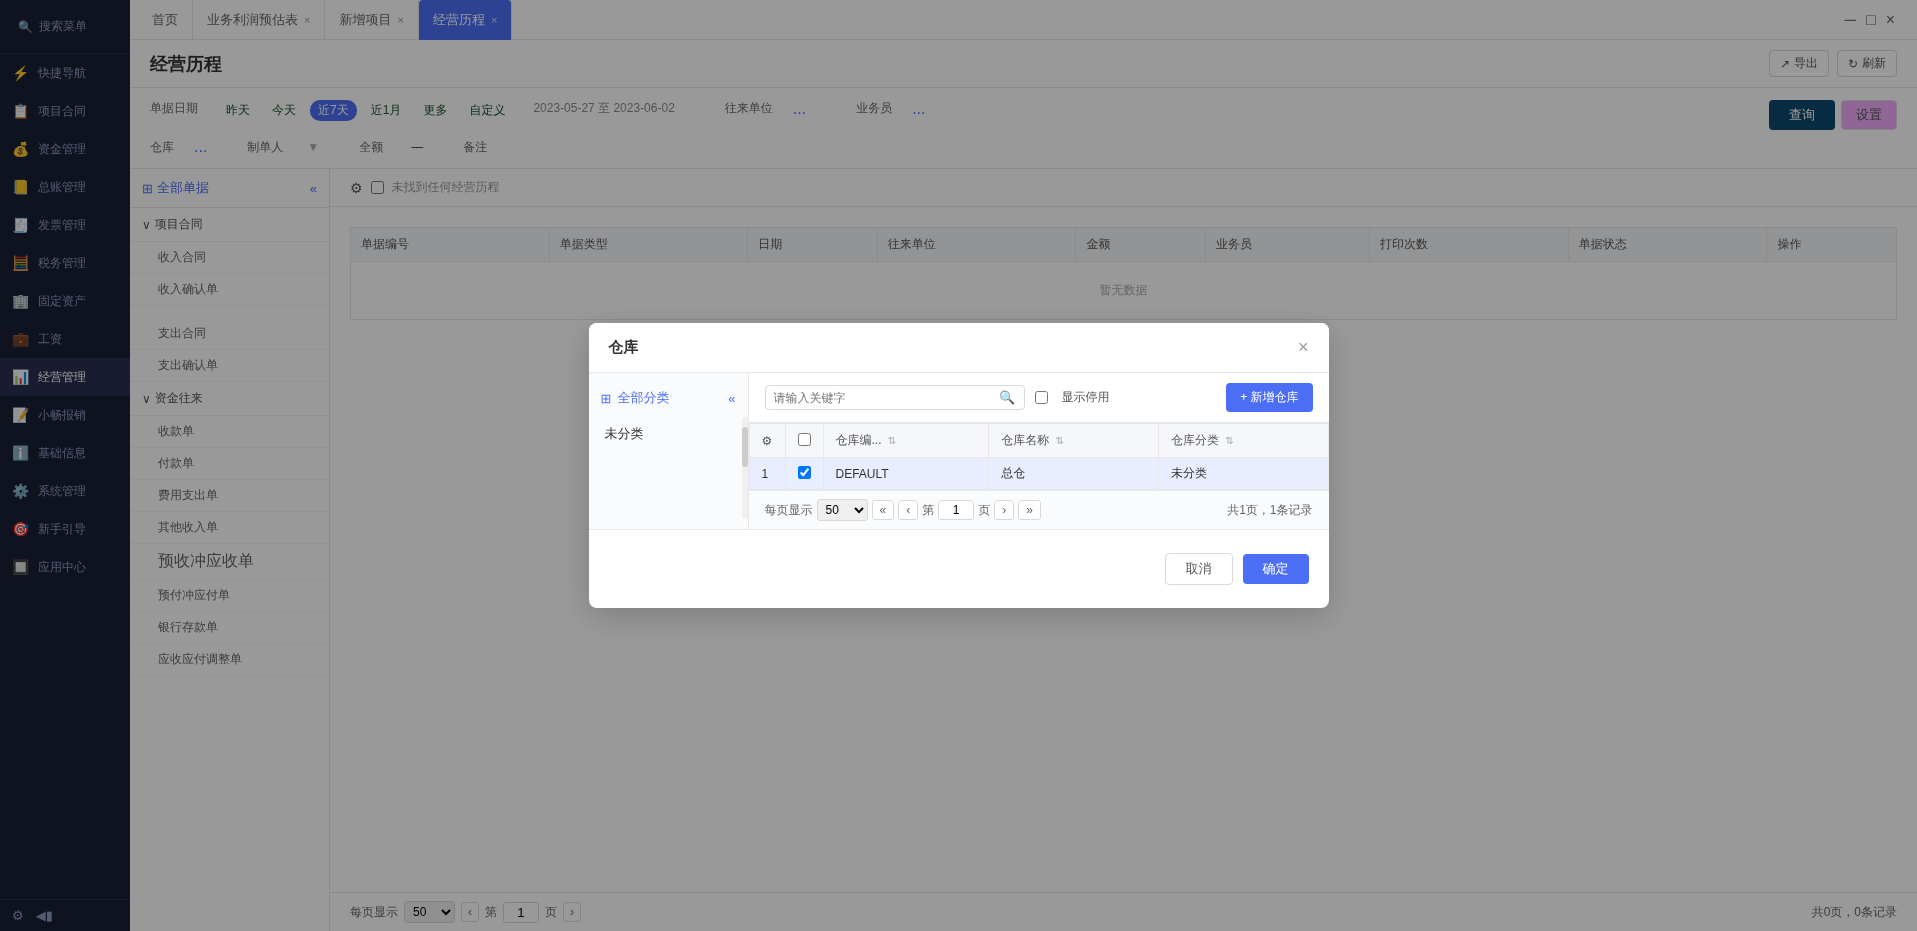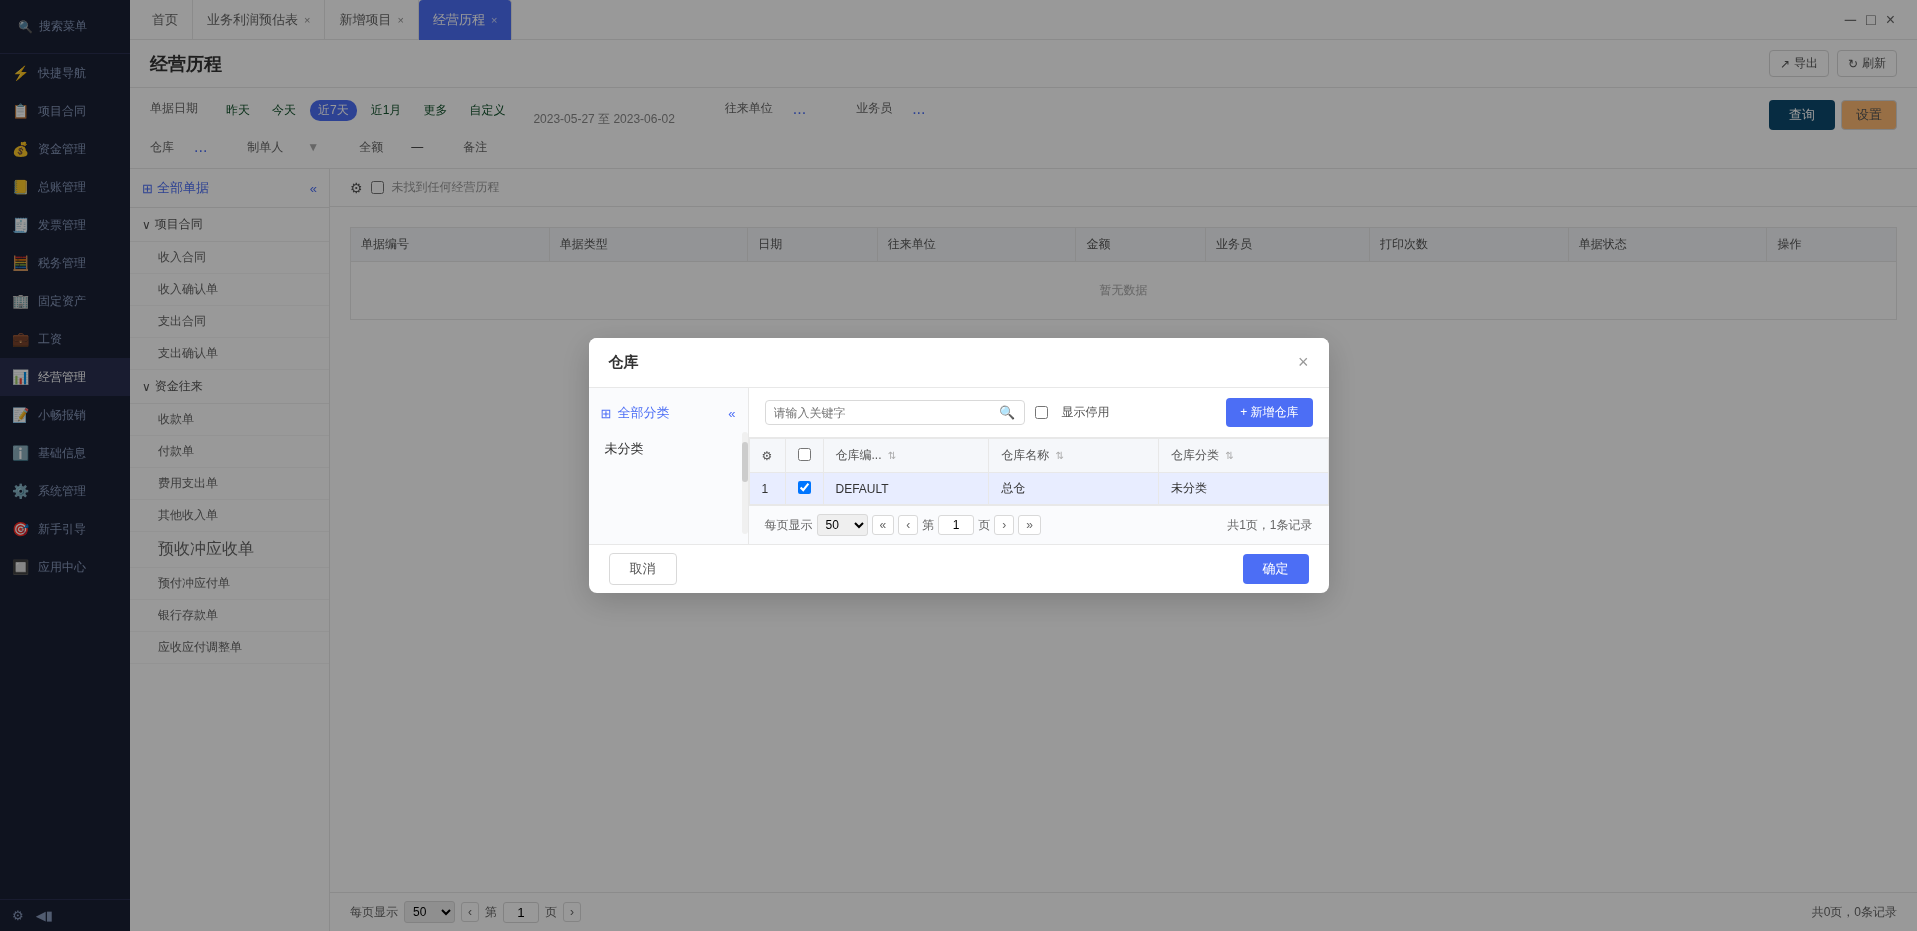--- a/index.html
+++ b/index.html
@@ -34,25 +34,25 @@
     .header-actions { display: flex; gap: 8px; }
     .header-btn { display: flex; align-items: center; gap: 4px; padding: 4px 10px; border: 1px solid #d9d9d9; border-radius: 4px; background: #fff; cursor: pointer; font-size: 12px; color: #555; }
 
     
     .filter-area { background: #fff; padding: 12px 20px; border-bottom: 1px solid #e8e8e8; }
     .filter-row { display: flex; align-items: flex-start; gap: 20px; margin-bottom: 8px; flex-wrap: wrap; }
     .filter-label { color: #666; font-size: 12px; white-space: nowrap; }
     .date-filter { display: flex; align-items: center; gap: 6px; }
     .date-btn { padding: 2px 8px; border-radius: 3px; cursor: pointer; font-size: 12px; color: #14532d; }
     .date-btn.active { background: #4c6ef5; color: #fff; border-radius: 10px; }
-    .date-range { font-size: 12px; color: #888; margin-top: 11px; }
+    .date-range { font-size: 12px; color: #888; }
     .filter-ellipsis { color: #4c6ef5; cursor: pointer; font-size: 16px; }
     .filter-row2 { display: flex; align-items: center; gap: 20px; }
     .query-btn { background: #0c4a6e; color: #fff; border: none; padding: 5px 20px; border-radius: 4px; cursor: pointer; font-size: 13px; }
-    .set-btn { background: #fdba74; border: 1px solid #d9d9d9; color: #555; padding: 5px 14px; border-radius: 4px; cursor: pointer; font-size: 13px; }
+    .set-btn { background: #f0abfc; border: 1px solid #d9d9d9; color: #555; padding: 5px 14px; border-radius: 4px; cursor: pointer; font-size: 13px; }
     .table { width: 100%; border-collapse: collapse; font-size: 12px; }
     .table th { background: #f5f7fa; border: 1px solid #e8e8e8; padding: 8px 10px; text-align: left; white-space: nowrap; font-weight: 500; color: #555; }
     .table td { border: 1px solid #e8e8e8; padding: 6px 10px; text-align: left; white-space: nowrap; }
 
     
     .bottom-bar { background: #fff; border-top: 1px solid #e8e8e8; padding: 8px 20px; display: flex; align-items: center; justify-content: space-between; font-size: 12px; color: #666; }
     .pagination { display: flex; align-items: center; gap: 6px; }
     .page-input { border: 1px solid #d9d9d9; border-radius: 3px; width: 36px; text-align: center; padding: 2px 4px; }
 
     
@@ -76,21 +76,21 @@
     .modal-table-wrap { flex: 1; overflow: auto; }
     .modal-table { width: 100%; border-collapse: collapse; font-size: 12px; }
     .modal-table th { background: #f5f7fa; border: 1px solid #e8e8e8; padding: 8px 12px; text-align: left; font-weight: 500; color: #555; white-space: nowrap; }
     .modal-table th .sort-icon { font-size: 10px; margin-left: 3px; color: #aaa; }
     .modal-table td { border: 1px solid #e8e8e8; padding: 7px 12px; white-space: nowrap; }
     .modal-table tr.selected td { background: #e8edff; }
     .modal-footer-bar { display: flex; align-items: center; justify-content: space-between; padding: 8px 16px; border-top: 1px solid #e8e8e8; background: #fafbfd; font-size: 12px; color: #666; }
     .modal-pagination { display: flex; align-items: center; gap: 4px; }
     .modal-page-btn { border: 1px solid #d9d9d9; border-radius: 3px; padding: 2px 7px; cursor: pointer; background: #fff; font-size: 12px; }
     .modal-page-input { border: 1px solid #d9d9d9; border-radius: 3px; width: 36px; text-align: center; font-size: 12px; padding: 2px 4px; }
-    .modal-action-bar { display: flex; align-items: center; justify-content: space-between; gap: 10px; padding: 8px 20px; border-top: 1px solid #e8e8e8; }
+    .modal-action-bar { display: flex; align-items: center; justify-content: flex-end; gap: 10px; padding: 23px 20px; border-top: 1px solid #e8e8e8; }
     .cancel-btn { border: 1px solid #d9d9d9; background: #fff; padding: 6px 20px; border-radius: 4px; cursor: pointer; font-size: 13px; color: #555; }
     .confirm-btn { background: #4c6ef5; color: #fff; border: none; padding: 6px 20px; border-radius: 4px; cursor: pointer; font-size: 13px; }
 
     
     .modal-sidebar::-webkit-scrollbar, .modal-table-wrap::-webkit-scrollbar { width: 6px; }
     .modal-sidebar::-webkit-scrollbar-thumb, .modal-table-wrap::-webkit-scrollbar-thumb { background: #ccc; border-radius: 3px; }
 
     .vertical-scroll { width: 6px; background: #f0f0f0; border-radius: 3px; position: absolute; right: 0; top: 0; bottom: 0; }
     .scroll-thumb { background: #ccc; border-radius: 3px; height: 40px; margin-top: 10px; }
 
@@ -260,21 +260,21 @@
           <span style="color:#4c6ef5; cursor:pointer; font-size:13px;">«</span>
         </div>
         <div id="bill-tree-content">
             <div>
               <div style="display: flex; align-items: center; gap: 4px; padding: 8px 12px; font-size: 12px; color: rgb(85, 85, 85); cursor: pointer; border-bottom: 1px solid rgb(240, 240, 240);">
                 <span style="color:#555;">∨</span>
                 <span>项目合同</span>
               </div>
               <div style="padding: 7px 12px 7px 28px; font-size: 12px; color: rgb(102, 102, 102); cursor: pointer; border-bottom: 1px solid rgb(245, 245, 245);">收入合同</div>
               <div style="padding: 7px 12px 7px 28px; font-size: 12px; color: rgb(102, 102, 102); cursor: pointer; border-bottom: 1px solid rgb(245, 245, 245);">收入确认单</div>
-              <div style="padding: 7px 12px 7px 28px; font-size: 12px; color: rgb(102, 102, 102); cursor: pointer; border-bottom: 1px solid rgb(245, 245, 245);">支出合同</div>
+              <div style="padding: 7px 12px 7px 28px; font-size: 12px; color: rgb(102, 102, 102); cursor: pointer; border-bottom: 1px solid rgb(245, 245, 245); margin-top: 12px;">支出合同</div>
               <div style="padding: 7px 12px 7px 28px; font-size: 12px; color: rgb(102, 102, 102); cursor: pointer; border-bottom: 1px solid rgb(245, 245, 245);">支出确认单</div>
             </div>
             <div>
               <div style="display: flex; align-items: center; gap: 4px; padding: 8px 12px; font-size: 12px; color: rgb(85, 85, 85); cursor: pointer; border-bottom: 1px solid rgb(240, 240, 240);">
                 <span style="color:#555;">∨</span>
                 <span>资金往来</span>
               </div>
               <div style="padding: 7px 12px 7px 28px; font-size: 12px; color: rgb(102, 102, 102); cursor: pointer; border-bottom: 1px solid rgb(245, 245, 245);">收款单</div>
               <div style="padding: 7px 12px 7px 28px; font-size: 12px; color: rgb(102, 102, 102); cursor: pointer; border-bottom: 1px solid rgb(245, 245, 245);">付款单</div>
               <div style="padding: 7px 12px 7px 28px; font-size: 12px; color: rgb(102, 102, 102); cursor: pointer; border-bottom: 1px solid rgb(245, 245, 245);">费用支出单</div>

